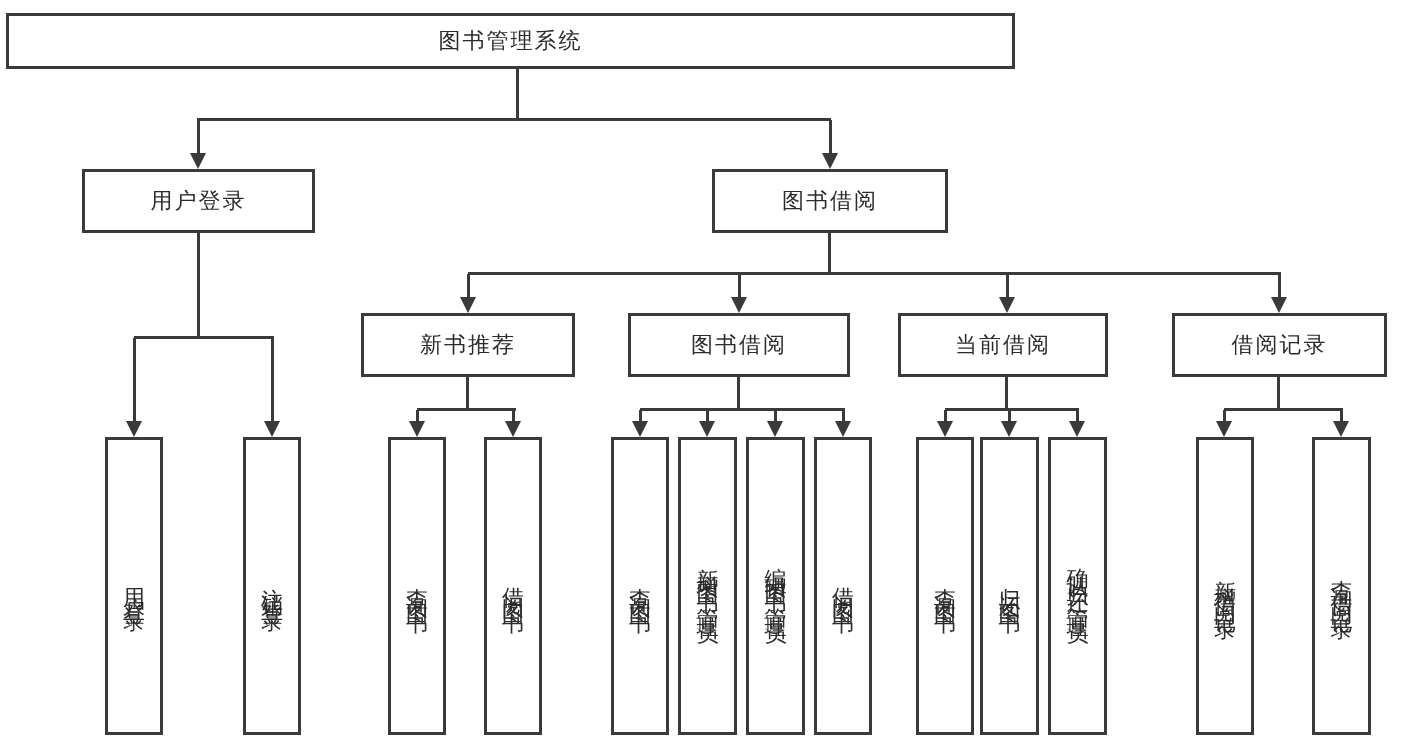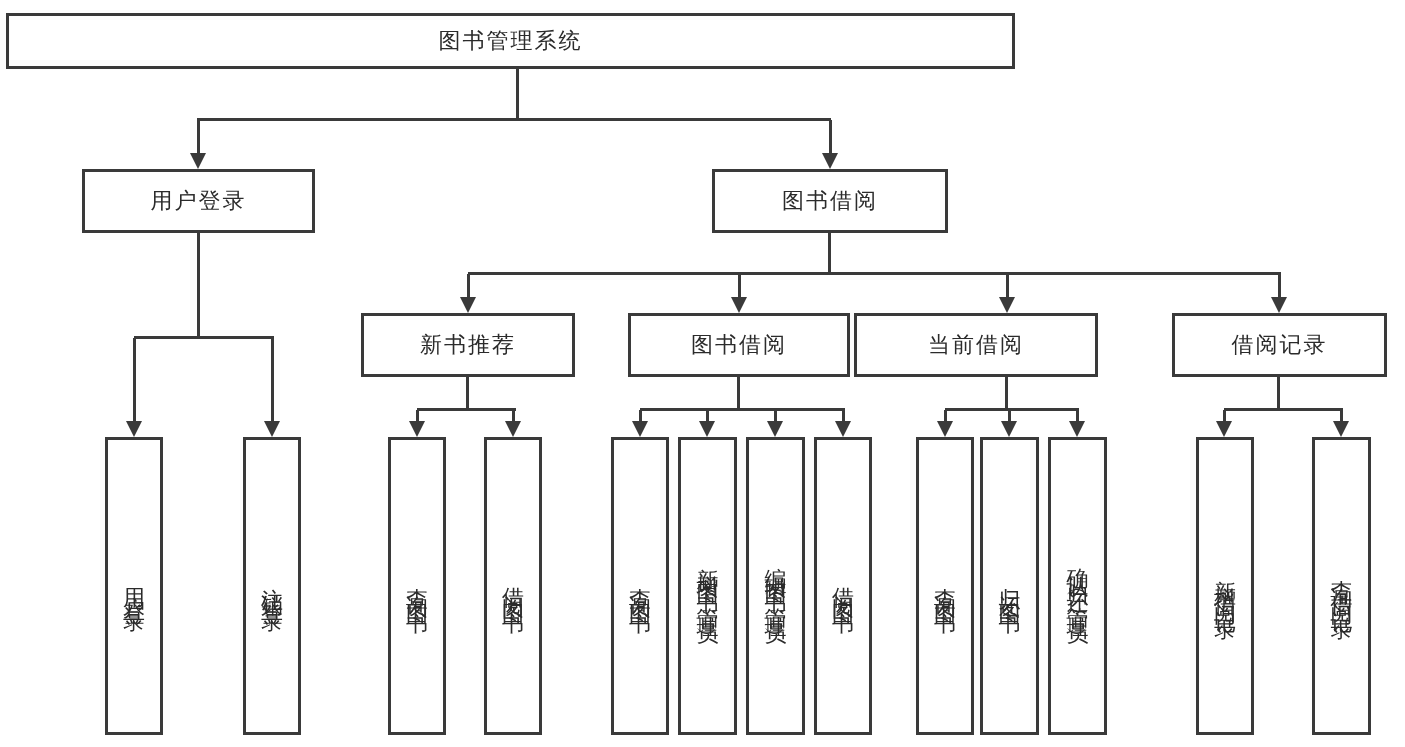--- a/index.html
+++ b/index.html
@@ -94,21 +94,21 @@
 
   <div class="vline" style="left:828px;top:233px;height:41px"></div>
   <div class="hline" style="left:468px;top:272px;width:813px"></div>
   <div class="arrow" style="left:460px;top:274px;height:39px"></div>
   <div class="arrow" style="left:731px;top:274px;height:39px"></div>
   <div class="arrow" style="left:999px;top:274px;height:39px"></div>
   <div class="arrow" style="left:1271px;top:274px;height:39px"></div>
 
   <div class="box" style="left:361px;top:313px;width:214px;height:64px">新书推荐</div>
   <div class="box" style="left:628px;top:313px;width:222px;height:64px">图书借阅</div>
-  <div class="box" style="left:854px;top:313px;width:244px;height:64px">当前借阅</div>
+  <div class="box" style="left:898px;top:313px;width:210px;height:64px">当前借阅</div>
   <div class="box" style="left:1172px;top:313px;width:215px;height:64px">借阅记录</div>
 
   <div class="vline" style="left:466px;top:377px;height:33px"></div>
   <div class="hline" style="left:417px;top:408px;width:99px"></div>
   <div class="arrow" style="left:409px;top:410px;height:27px"></div>
   <div class="arrow" style="left:505px;top:410px;height:27px"></div>
 
   <div class="vline" style="left:737px;top:377px;height:33px"></div>
   <div class="hline" style="left:640px;top:408px;width:205px"></div>
   <div class="arrow" style="left:632px;top:410px;height:27px"></div>

